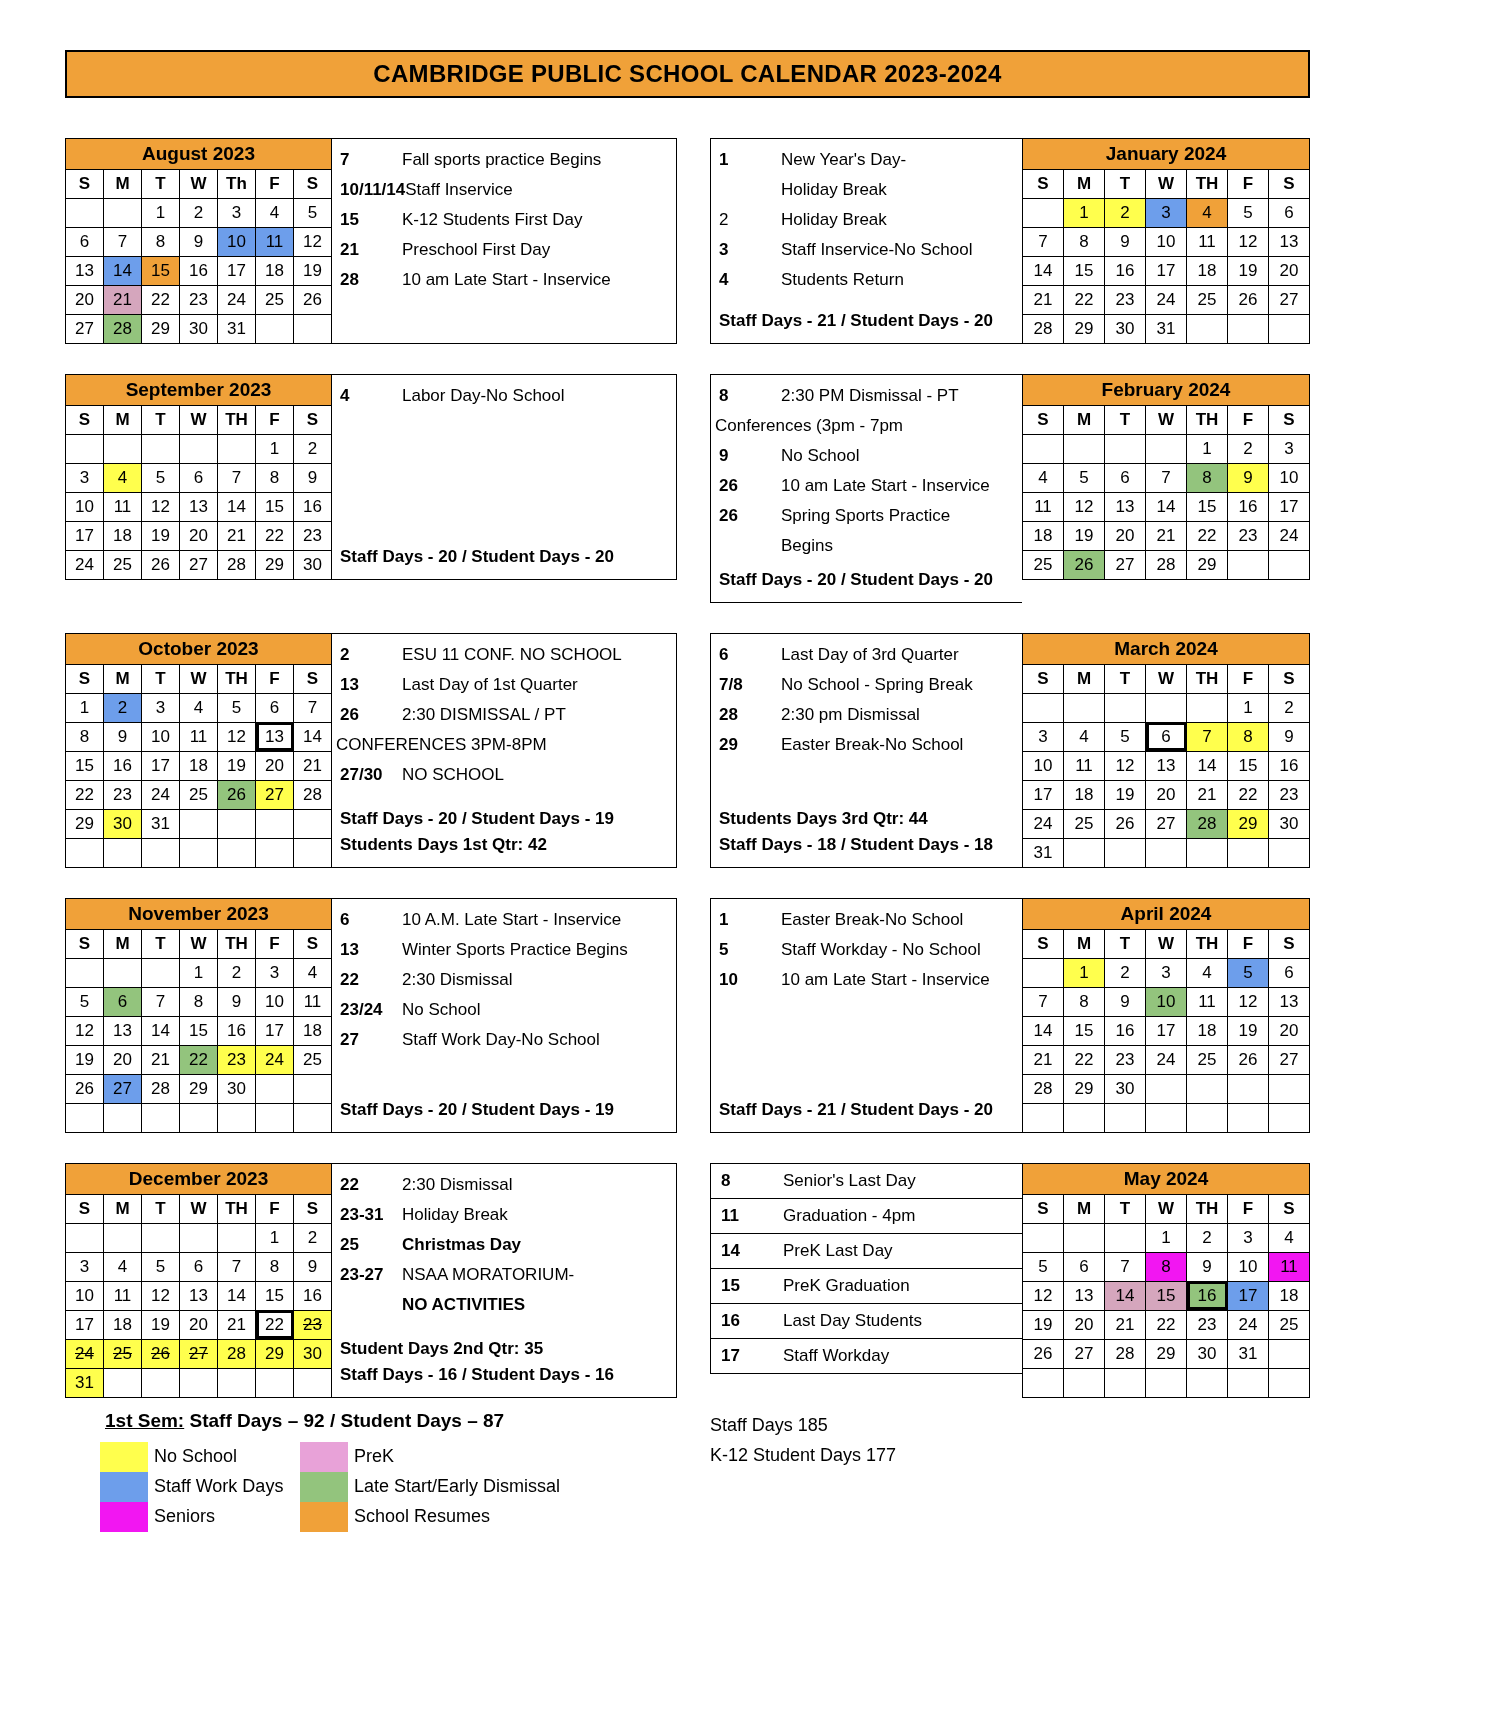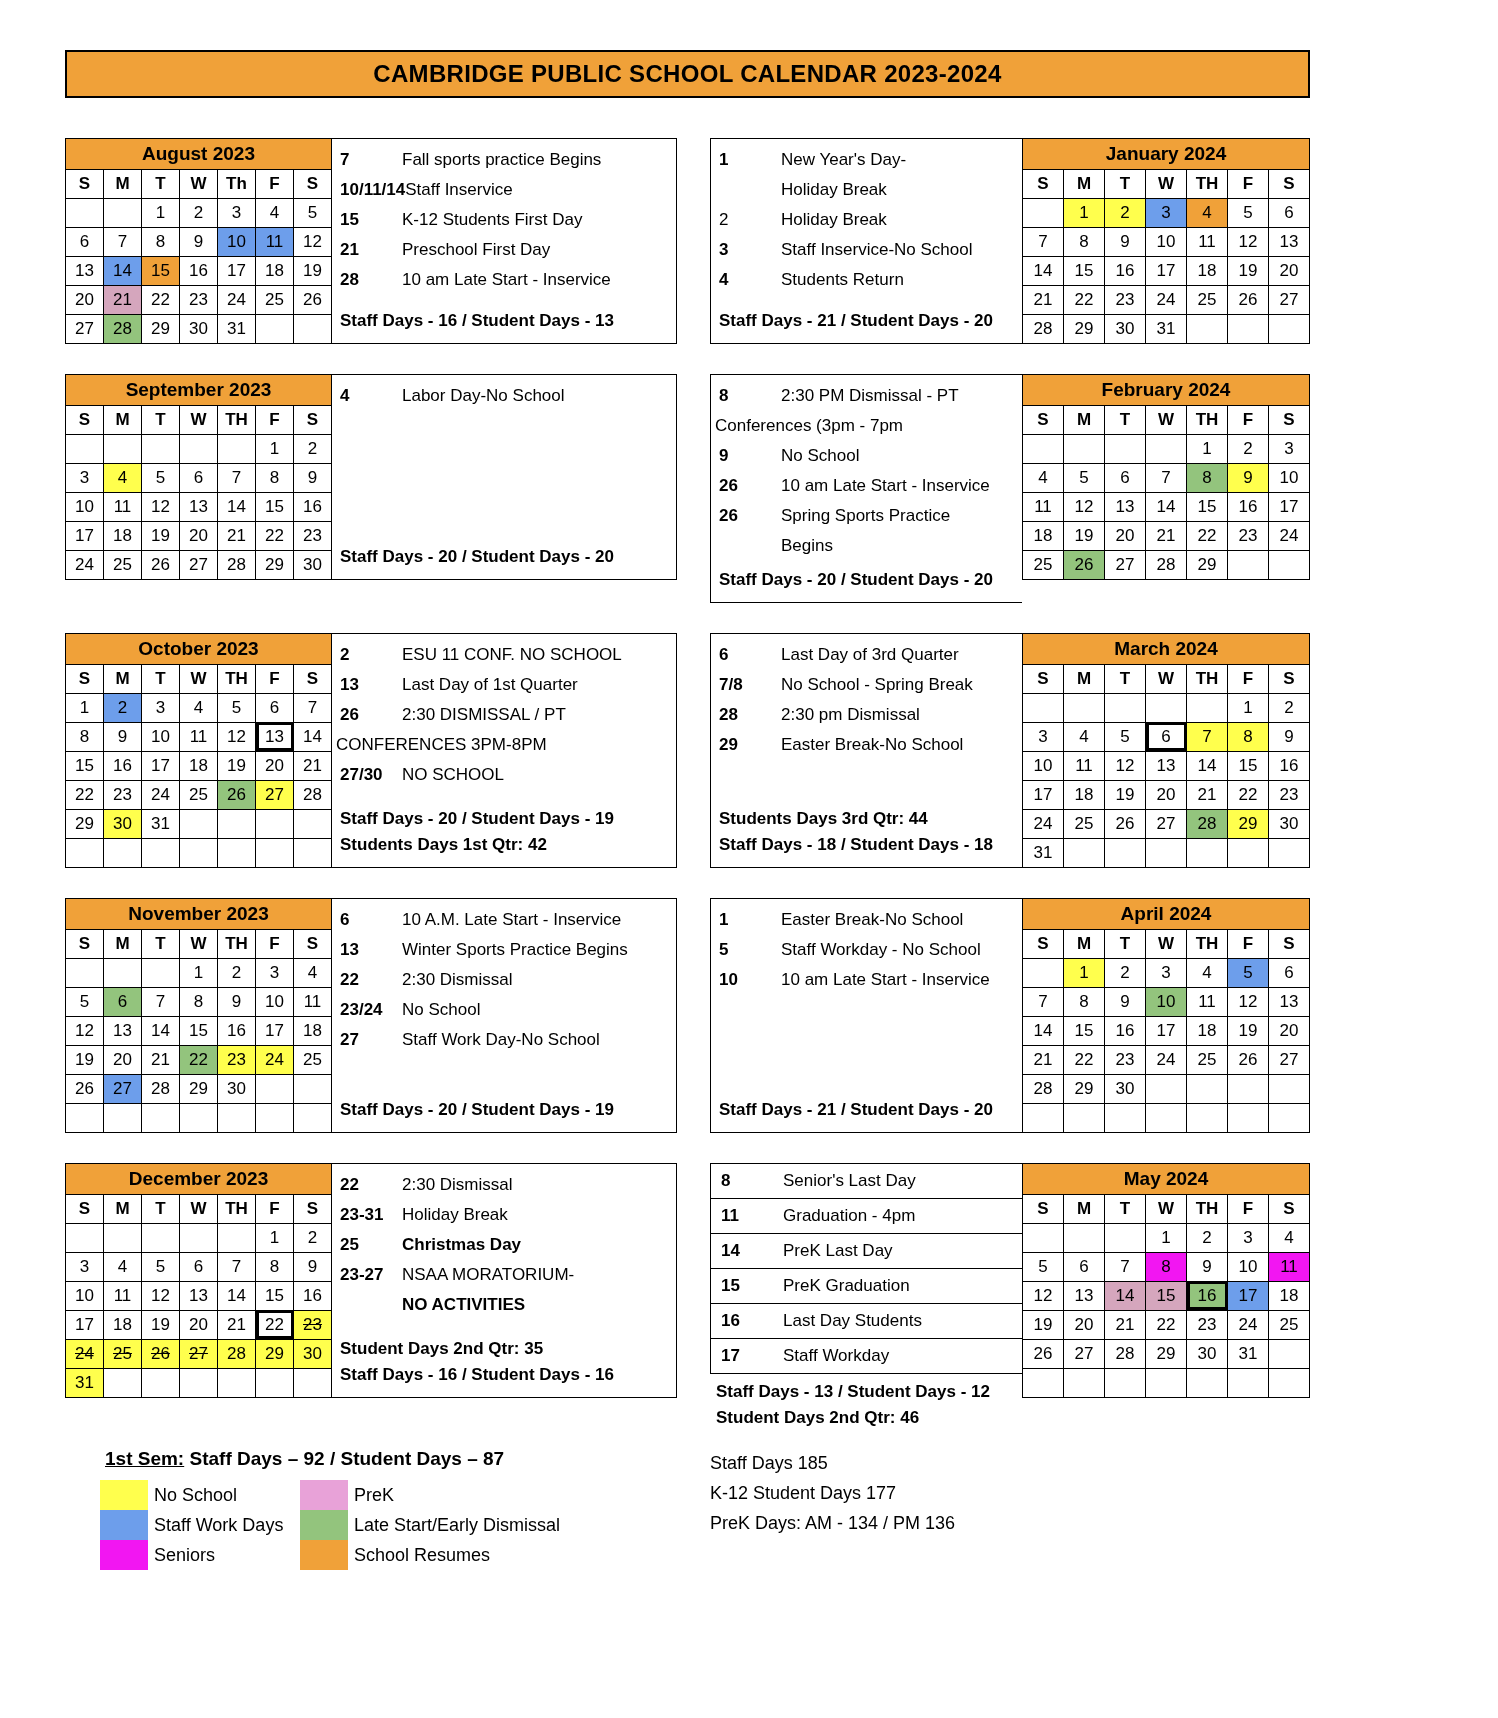--- a/index.html
+++ b/index.html
@@ -127,23 +127,20 @@
             <span class="note-text">K-12 Students First Day</span>
           </div>
           <div class="note-line">
             <span class="note-day">21</span>
             <span class="note-text">Preschool First Day</span>
           </div>
           <div class="note-line">
             <span class="note-day">28</span>
             <span class="note-text">10 am Late Start - Inservice</span>
           </div>
-          <div class="note-summary">
-            <div>Staff Days - 16  / Student Days - 13</div>
-          </div>
         </div>
       </div>
       <div class="month-block mright">
         <div class="notes">
           <div class="note-line">
             <span class="note-day">1</span>
             <span class="note-text">New Year's Day-</span>
           </div>
           <div class="note-line">
             <span class="note-day"></span>
@@ -888,24 +885,20 @@
             </div>
             <div class="note-line">
               <span class="note-day">16</span>
               <span class="note-text">Last Day Students</span>
             </div>
             <div class="note-line">
               <span class="note-day">17</span>
               <span class="note-text">Staff Workday</span>
             </div>
           </div>
-          <div class="note-summary">
-            <div>Staff Days - 13 / Student Days - 12</div>
-            <div>Student Days 2nd Qtr: 46</div>
-          </div>
         </div>
         <table class="cal">
           <tbody>
             <tr>
               <td colspan="7" class="mtitle" style="background: rgb(240, 161, 57);">May 2024</td>
             </tr>
             <tr>
               <th>S</th>
               <th>M</th>
               <th>T</th>
@@ -988,17 +981,16 @@
           <div class="swatch" style="background: rgb(242, 22, 242);"></div>
           <div class="l-label">Seniors</div>
           <div class="swatch" style="background: rgb(240, 161, 57);"></div>
           <div class="l-label">School Resumes</div>
         </div>
     </div>
     <div class="bottom-right">
       <div class="totals">
         <div>Staff Days 185</div>
         <div>K-12 Student Days 177</div>
-        <div>PreK Days: AM - 134 / PM 136</div>
       </div>
     </div>
   </div>
 </div>
 
 </body></html>

